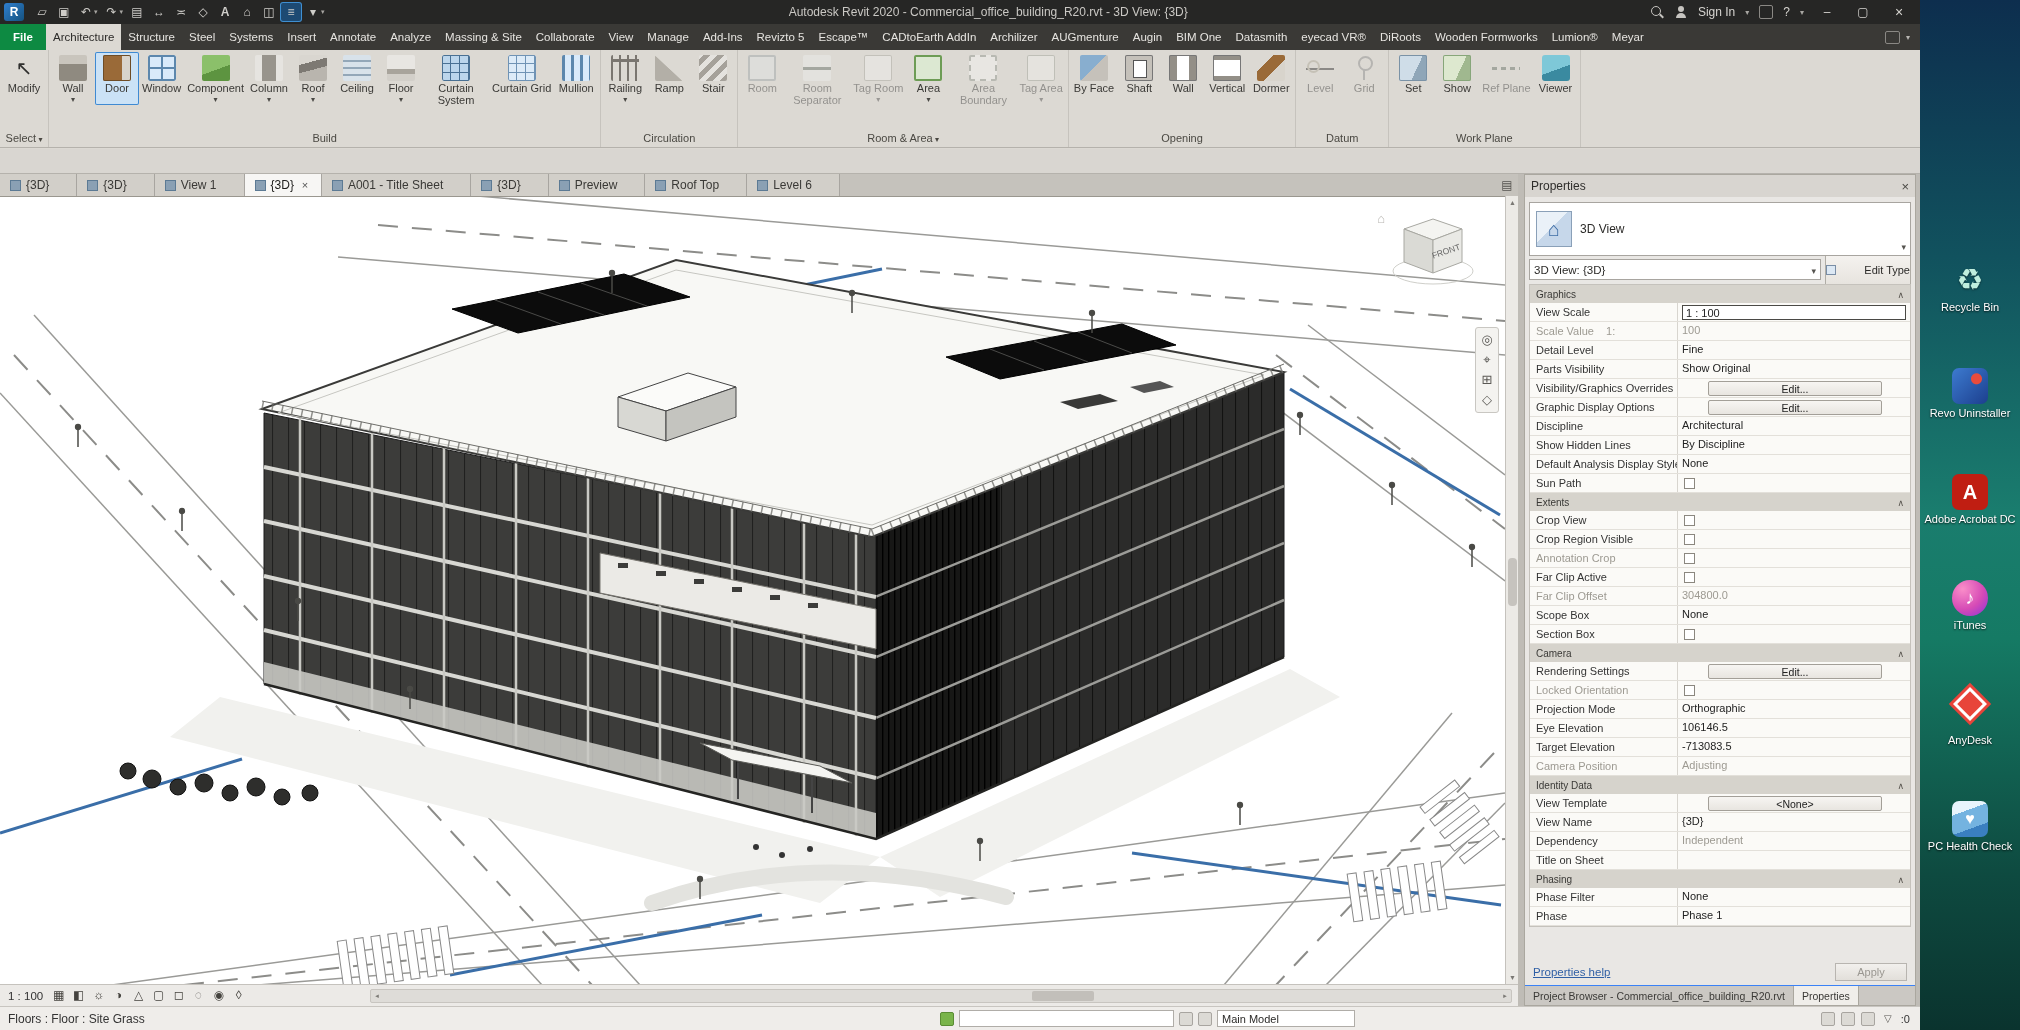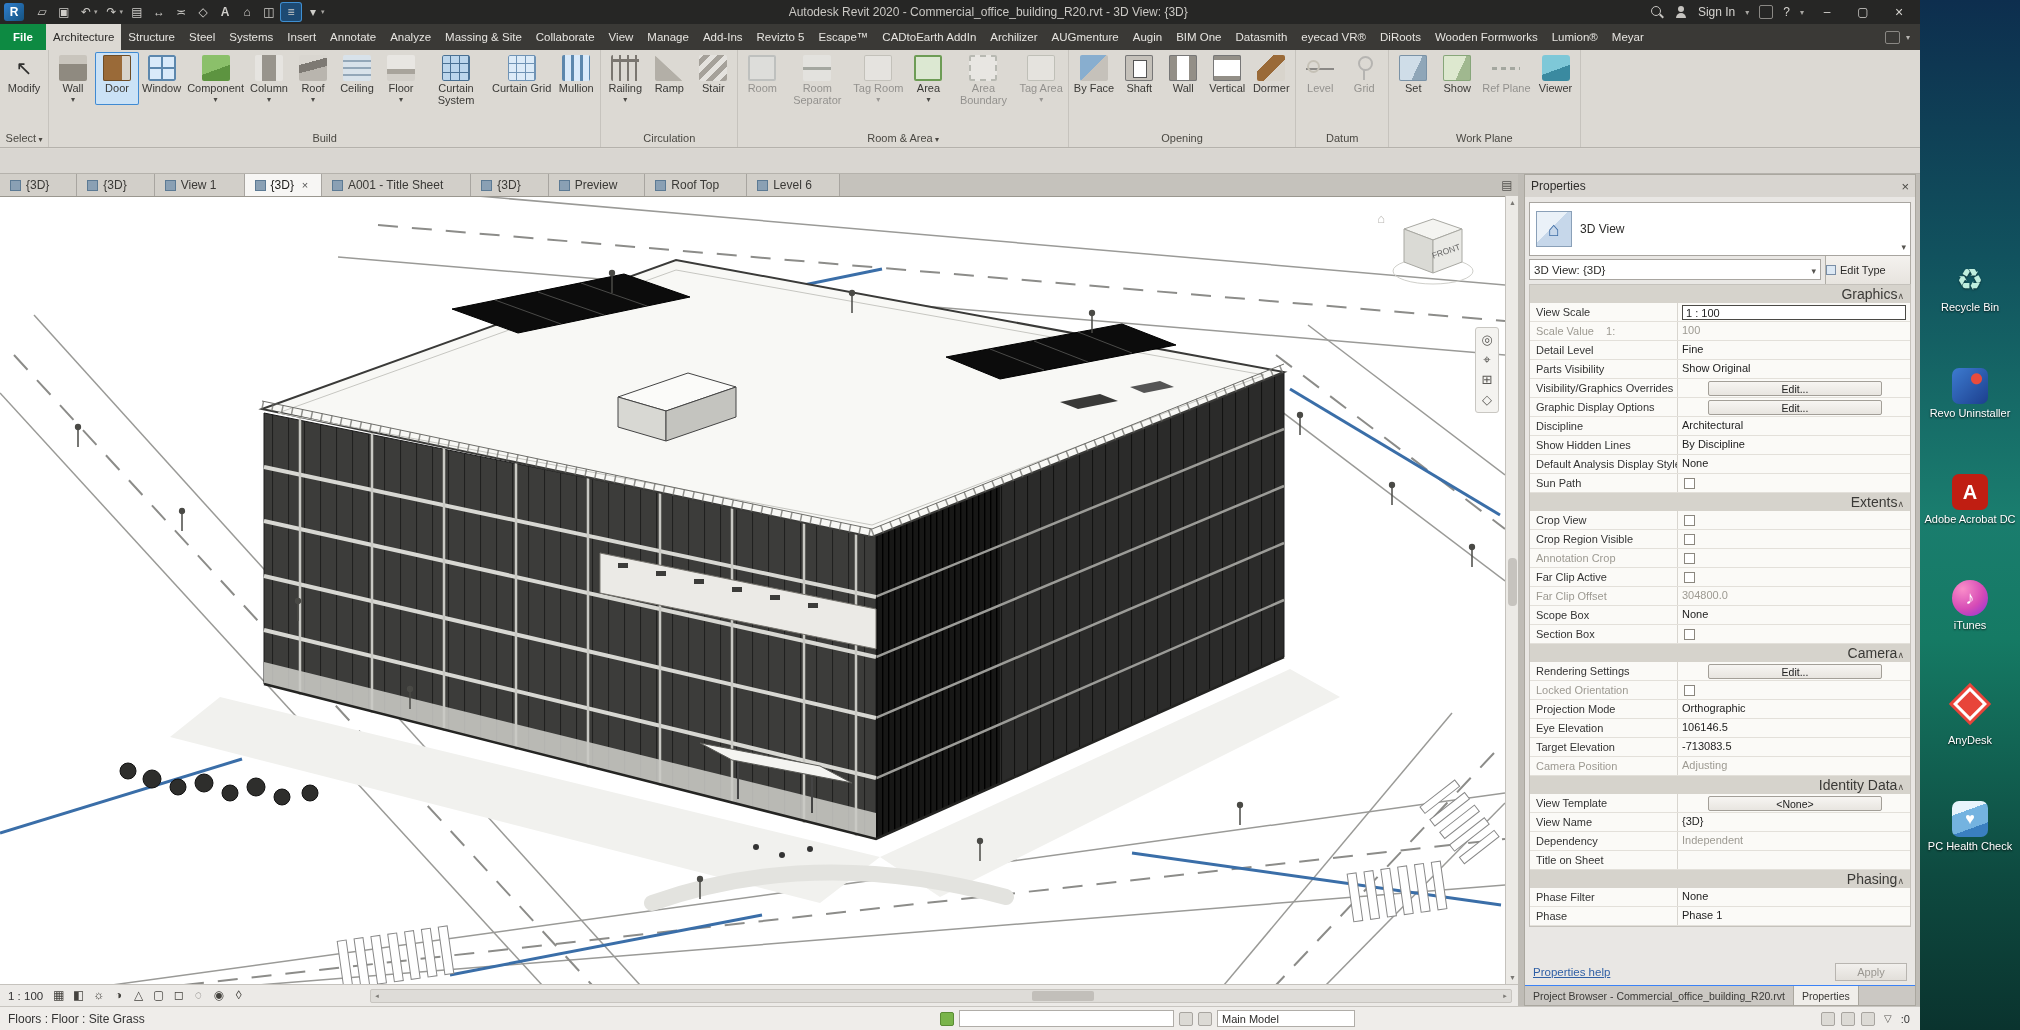--- a/index.html
+++ b/index.html
@@ -142,24 +142,24 @@
 .p-close{color:#4a4945;font-size:13px}.p-close::before{content:"×"}
 .type-selector{height:54px;margin:5px 4px 3px 4px;background:#fff;border:1px solid #a8a5a0;display:flex;align-items:center;gap:8px;padding:0 6px;position:relative}
 .type-icon{width:36px;height:36px;background:linear-gradient(135deg,#eaf1f8 0 45%,#c6d7ea 45%);border:1px solid #8aa0b8;position:relative}
 .type-icon::before{content:"⌂";position:absolute;left:0;right:0;text-align:center;line-height:34px;color:#3f6ea6;font-size:20px}
 .type-label{font-size:12px;color:#2b2a28}
 .type-dd{position:absolute;right:4px;bottom:3px;font-size:9px;color:#55534f}
 .type-dd::before{content:"▾"}
 .inst-row{display:flex;align-items:center;margin:0 4px 4px 4px;gap:4px;height:21px}
 .inst-combo{flex:1;height:21px;background:#fff;border:1px solid #a8a5a0;font-size:11.5px;color:#2b2a28;display:flex;align-items:center;justify-content:space-between;padding:0 4px}
 .inst-combo .dd::before{content:"▾";font-size:9px;color:#55534f}
-.edit-type{width:86px;height:38px;border:1px solid #b0ada6;background:linear-gradient(#f6f4f1,#e5e2dc);font-size:11px;color:#2b2a28;display:flex;align-items:center;justify-content:flex-start;gap:4px}
+.edit-type{width:86px;height:38px;border:1px solid #b0ada6;background:linear-gradient(#f6f4f1,#e5e2dc);font-size:11px;color:#2b2a28;display:flex;align-items:center;justify-content:space-between;gap:4px}
 .et-icon{width:10px;height:10px;border:1px solid #7a8ea6;background:#dce8f4}
 .pgrid{margin:0 4px;border:1px solid #c5c2bc;background:#fbfaf7}
-.psec{height:18px;background:#d6d3cc;display:flex;align-items:center;justify-content:flex-end;padding:4px 6px;font-size:14px;color:#3a3936}
+.psec{height:18px;background:#d6d3cc;display:flex;align-items:center;justify-content:space-between;padding:4px 6px;font-size:10px;color:#3a3936}
 .sec-arrow::before{content:"∧";font-size:9px;color:#55524c}
 .prow{display:flex;height:19px;border-bottom:1px solid #e3e0da;font-size:11px}
 .plbl{width:148px;padding:3px 0 0 6px;color:#333;border-right:1px solid #d8d5cf;white-space:pre;overflow:hidden}
 .pval{flex:1;padding:2px 2px 0 4px;color:#222;overflow:hidden}
 .prow.dim .plbl{color:#9d9a92}
 .ptxt.dimv{color:#9d9a92}
 .ptxt.edit{display:block;background:#fff;border:1px solid #4a4945;padding:0 3px;margin-right:2px;height:15px;line-height:14px}
 .ptxt.btn{display:block;margin:0 26px;text-align:center;border:1px solid #a39f98;background:linear-gradient(#f7f5f2,#e8e5e0);border-radius:2px;height:15px;line-height:14px;font-size:10.5px}
 .pchk{display:none}
 .pchk.on{display:inline-block;width:11px;height:11px;border:1px solid #8b877f;background:#fff;margin:2px 0 0 2px}

